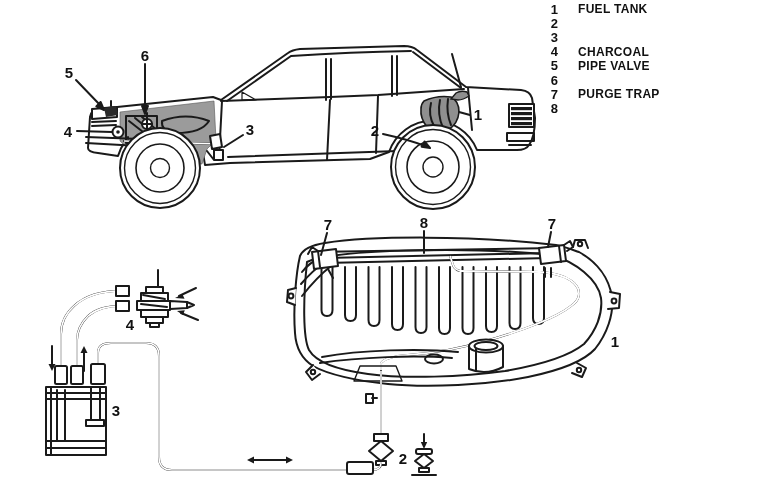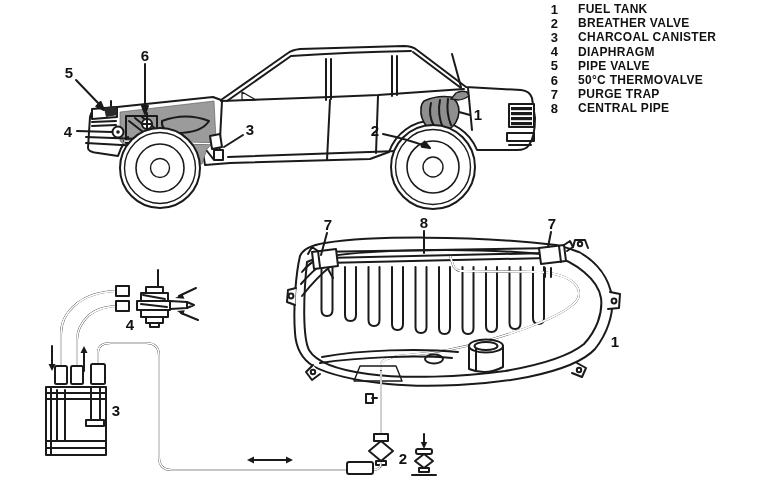--- a/index.html
+++ b/index.html
@@ -291,41 +291,37 @@
 <div class="callout" style="left:116px;top:410px;">3</div>
 <div class="callout" style="left:403px;top:458px;">2</div>
 
 <div class="legend">
   <div class="legend-row">
     <span class="legend-num">1</span>
     <span class="legend-label">FUEL TANK</span>
   </div>
   <div class="legend-row">
     <span class="legend-num">2</span>
-    <span class="legend-label">BREATHER VALVE</span>
   </div>
   <div class="legend-row">
     <span class="legend-num">3</span>
-    <span class="legend-label">CHARCOAL CANISTER</span>
   </div>
   <div class="legend-row">
     <span class="legend-num">4</span>
-    <span class="legend-label">DIAPHRAGM</span>
+    <span class="legend-label">CHARCOAL</span>
   </div>
   <div class="legend-row">
     <span class="legend-num">5</span>
     <span class="legend-label">PIPE VALVE</span>
   </div>
   <div class="legend-row">
     <span class="legend-num">6</span>
-    <span class="legend-label">50°C THERMOVALVE</span>
   </div>
   <div class="legend-row">
     <span class="legend-num">7</span>
     <span class="legend-label">PURGE TRAP</span>
   </div>
   <div class="legend-row">
     <span class="legend-num">8</span>
-    <span class="legend-label">CENTRAL PIPE</span>
   </div>
 </div>
 
 </div>
 
 </body></html>

